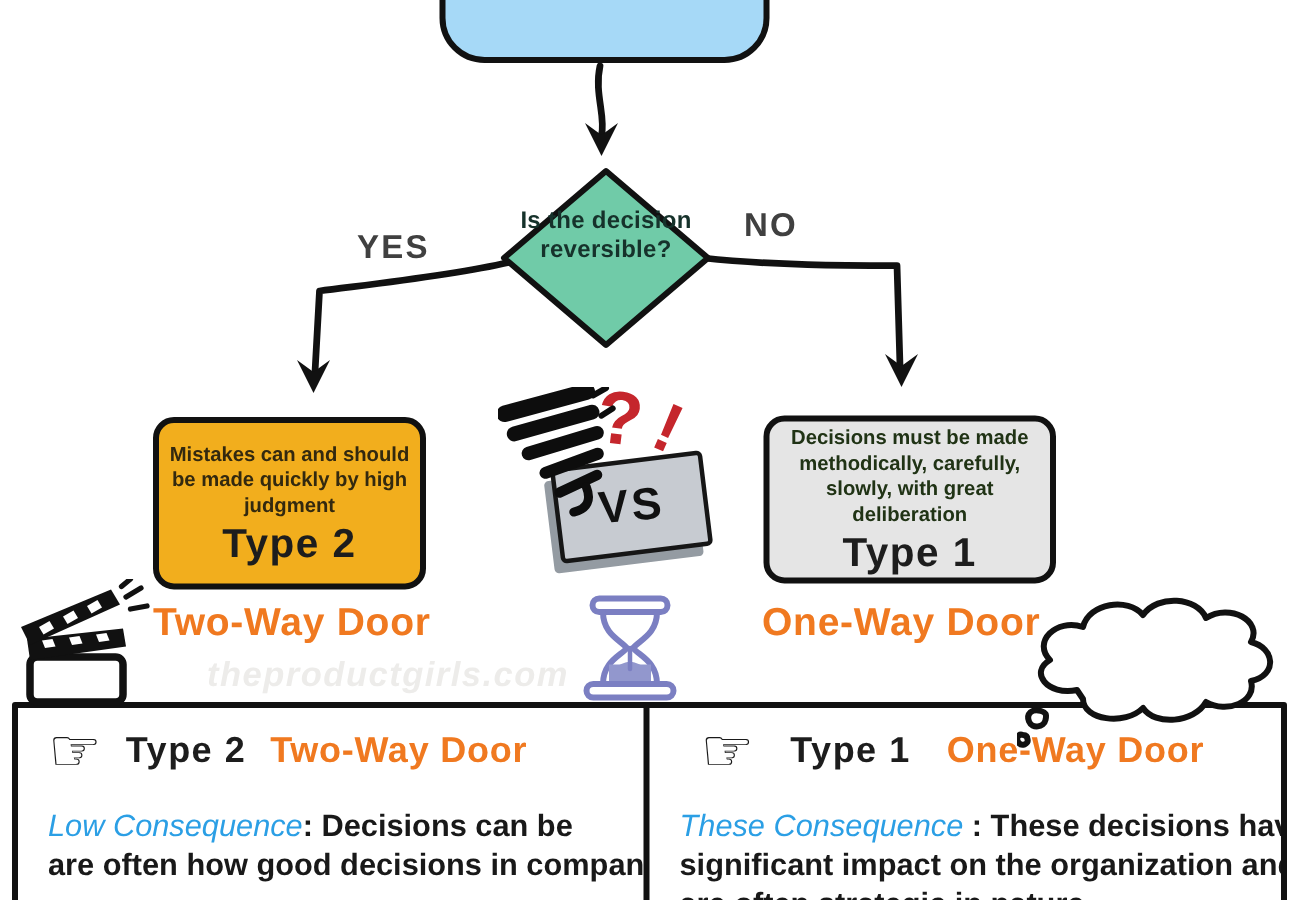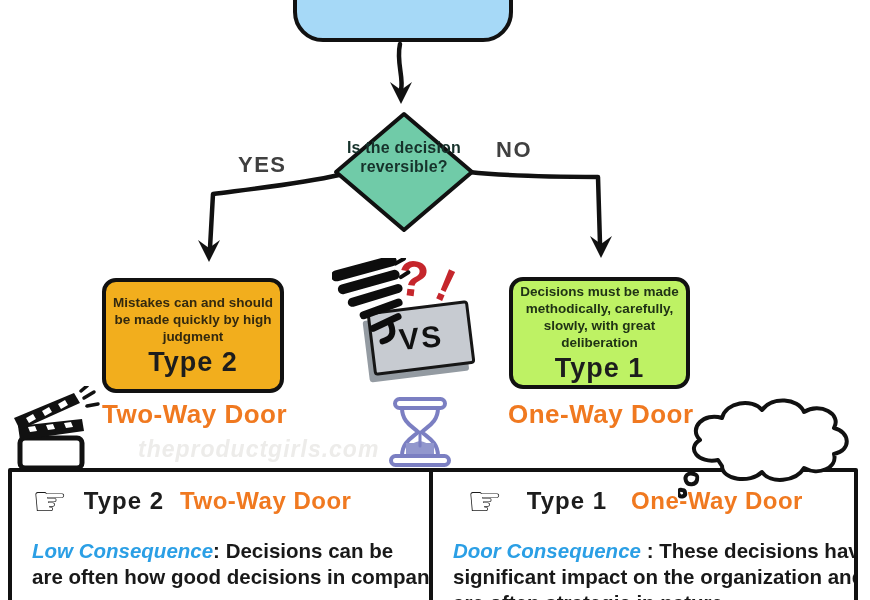--- a/index.html
+++ b/index.html
@@ -23,21 +23,21 @@
   }
   .yes-label{left:238px;top:152px;}
   .no-label{left:496px;top:137px;}
   
   .result-box{
     z-index:2;border:4px solid #111;border-radius:14px;box-sizing:border-box;
     display:flex;flex-direction:column;align-items:center;justify-content:center;
     text-align:center;padding:6px 8px;
   }
   .type2-box{left:102px;top:278px;width:182px;height:115px;background:#F2AE1D;}
-  .type1-box{left:509px;top:277px;width:181px;height:112px;background:#bef264;}
+  .type1-box{left:509px;top:277px;width:195px;height:112px;background:#e5e5e5;}
   .result-box .body{font-size:13.5px;font-weight:700;line-height:17px;color:#33290f;width:160px;}
   .type1-box .body{color:#203315;width:170px;}
   .result-box .title{font-size:27px;font-weight:800;color:#1d1d1d;letter-spacing:1px;margin-top:2px;}
   
   .door-label{z-index:3;font-size:26px;font-weight:800;color:#F07920;letter-spacing:.5px;}
   .two-way{left:102px;top:399px;width:182px;text-align:center;white-space:nowrap;}
   .one-way{left:508px;top:399px;width:182px;text-align:center;white-space:nowrap;}
   
   .watermark{
     left:138px;top:436px;z-index:1;font-size:23px;font-weight:800;font-style:italic;
@@ -60,21 +60,21 @@
   }
   .cmp-cell{flex:1 1 50%;padding:12px 16px 0 20px;box-sizing:border-box;overflow:hidden;}
   .cmp-cell.left{border-right:4px solid #111;}
   .cmp-head{display:flex;align-items:center;gap:16px;}
   .pointer-glyph{font-size:40px;line-height:34px;color:#1a1a1a;font-family:"DejaVu Sans",sans-serif;}
   .cmp-type{font-size:24px;font-weight:800;color:#1d1d1d;letter-spacing:1px;white-space:nowrap;}
   .cmp-door{font-size:24px;font-weight:800;color:#F07920;letter-spacing:.5px;white-space:nowrap;}
   .cmp-cell.right .cmp-head{padding-left:14px;gap:24px;}
   .cmp-body{margin-top:20px;font-size:20.5px;font-weight:600;line-height:26px;color:#191919;}
   .cmp-body .line{white-space:nowrap;}
-  .term{color:#2B9FE5;font-style:italic;font-weight:700;}
+  .term{color:#2B9FE5;font-style:italic;font-weight:400;}
   
   .overlay{left:0;top:0;z-index:1;pointer-events:none;}
   .icon-layer{z-index:5;pointer-events:none;}
 </style>
 </head>
 <body>
 
 <div class="canvas">
 
   <svg class="abs overlay" width="870" height="600" viewBox="0 0 870 600">
@@ -175,21 +175,21 @@
         <div class="line">are often how good decisions in companies</div>
       </div>
     </div>
     <div class="cmp-cell right">
       <div class="cmp-head">
         <span class="pointer-glyph">☞</span>
         <span class="cmp-type">Type 1</span>
         <span class="cmp-door">One-Way Door</span>
       </div>
       <div class="cmp-body">
-        <div class="line"><span class="term">Door Consequence</span><span> : These decisions have a</span></div>
+        <div class="line"><span class="term">These Consequence</span><span> : These decisions have a</span></div>
         <div class="line">significant impact on the organization and</div>
         <div class="line">are often strategic in nature</div>
       </div>
     </div>
   </div>
 
   <svg class="abs" style="left:678px;top:396px;z-index:6;pointer-events:none;" width="192" height="104" viewBox="0 0 192 104">
     <g stroke="#111" stroke-width="4" fill="#fff" stroke-linecap="round" stroke-linejoin="round">
       <path d="M40,64 C20,68 8,52 22,44 C10,32 26,16 44,22 C48,6 74,2 84,14 C94,0 120,2 126,16 C142,6 164,18 156,32 C172,36 174,54 156,58 C160,72 140,80 126,72 C118,86 92,88 84,76 C72,88 44,84 44,70 Z"></path>
       <path d="M16,78 C10,76 6,80 8,85 C10,90 18,89 19,84 C20,80 19,79 16,78 Z"></path>

